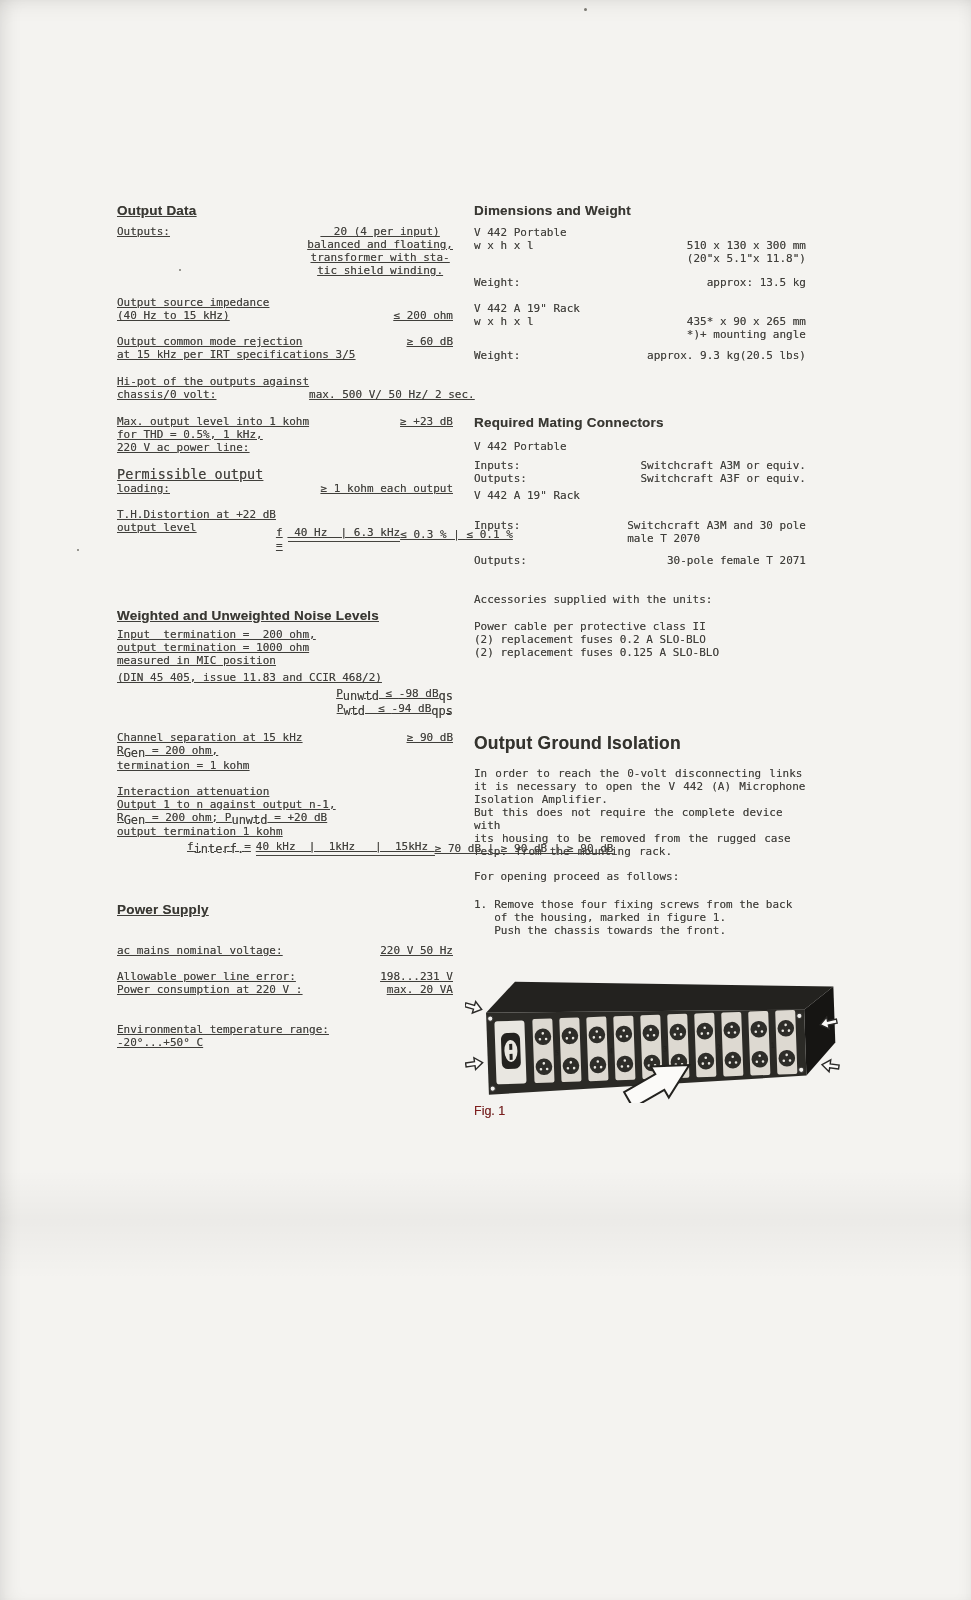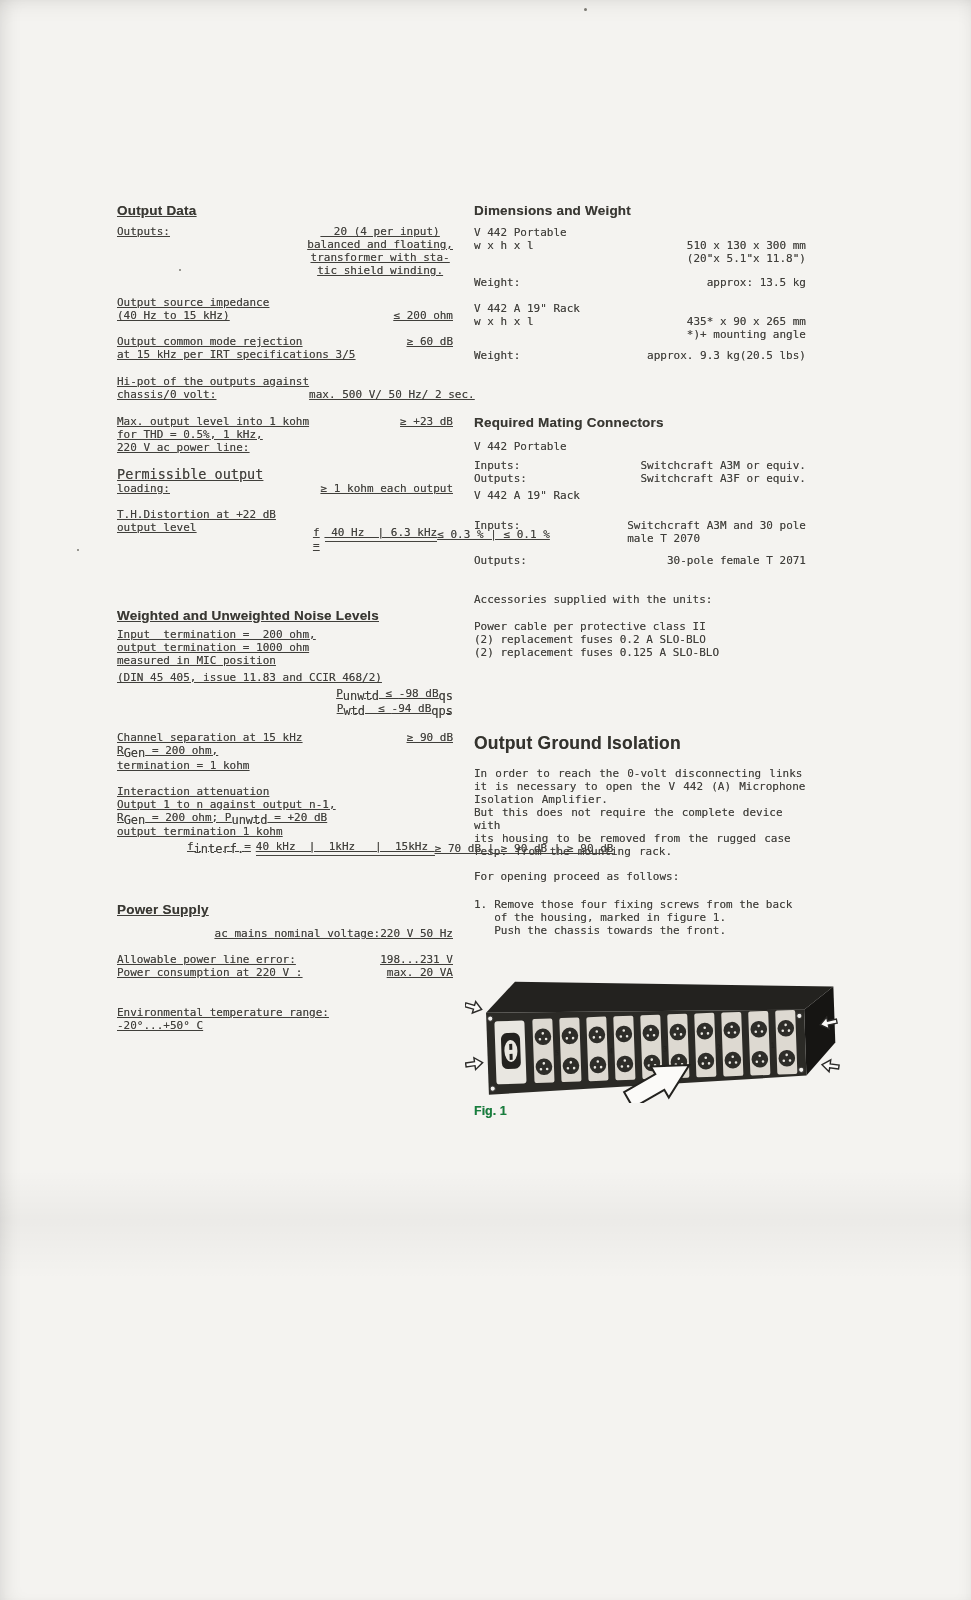--- a/index.html
+++ b/index.html
@@ -34,22 +34,22 @@
   .mini-table{display:flex;align-items:flex-start;}
   .mt-prefix{margin-right:5px;}
   .mt-col{display:inline-flex;flex-direction:row;}
   .mt-head{border-bottom:1.4px solid #45443f;padding-bottom:2px;white-space:pre;}
   .mt-vals{padding-top:2px;white-space:pre;}
   .perm-title{font-size:13.5px;line-height:16px;}
   .para{white-space:pre-line;word-spacing:1.5px;}
   .step{display:flex;}
   .step-num{margin-right:7px;}
   .step-text{white-space:pre-line;}
-  .fig-caption{font-family:"Liberation Sans",sans-serif;font-weight:700;
-     font-size:12.5px;color:#15803d;}
+  .fig-caption{font-family:"Liberation Sans",sans-serif;font-weight:400;
+     font-size:12.5px;color:#7f1d1d;}
   svg text{font-family:"DejaVu Sans Mono",monospace;}
 </style>
 </head>
 <body>
 
 <div class="page">
 
   <div class="scan-band" style="top:1170px;height:110px;"></div>
   <div class="speck" style="left:584px;top:8px;width:3px;height:3px;"></div>
   <div class="speck" style="left:179px;top:269px;width:2px;height:2px;"></div>
@@ -93,21 +93,21 @@
     </div>
 
     <div style="margin-top:12px;">
       <div class="perm-title">Permissible output</div>
       <div class="row">
         <div class="lab">loading:</div>
         <div class="val">≥ 1 kohm each output</div>
       </div>
     </div>
 
-    <div class="row vend" style="margin-top:13px;gap:37px;">
+    <div class="row vend" style="margin-top:13px;">
       <div class="lab">T.H.Distortion at +22 dB
 output level</div>
       <div class="mini-table" style="margin-bottom:-18px;">
         <span class="mt-prefix">f =</span>
         <span class="mt-col">
           <span class="mt-head"> 40 Hz  | 6.3 kHz</span>
           <span class="mt-vals">≤ 0.3 % | ≤ 0.1 %</span>
         </span>
       </div>
     </div>
@@ -142,21 +142,21 @@
         <span class="mt-prefix"><span>f</span><sub>interf.</sub><span>=</span></span>
         <span class="mt-col">
           <span class="mt-head">40 kHz  |  1kHz   |  15kHz </span>
           <span class="mt-vals">≥ 70 dB | ≥ 90 dB | ≥ 90 dB</span>
         </span>
       </div>
     </div>
 
     <div class="h" style="margin-top:46px;">Power Supply</div>
 
-    <div class="row" style="margin-top:10px;justify-content:flex-end;">
+    <div class="row" style="margin-top:27px;">
       <div class="lab">ac mains nominal voltage:</div>
       <div class="val">220 V 50 Hz</div>
     </div>
     <div class="row" style="margin-top:13px;">
       <div class="lab">Allowable power line error:</div>
       <div class="val">198...231 V</div>
     </div>
     <div class="row" style="margin-top:0;">
       <div class="lab">Power consumption at 220 V :</div>
       <div class="val">max. 20 VA</div>

